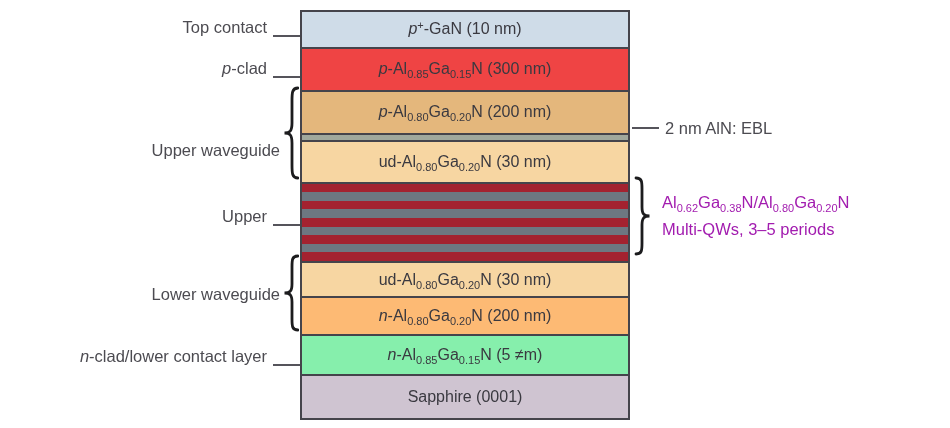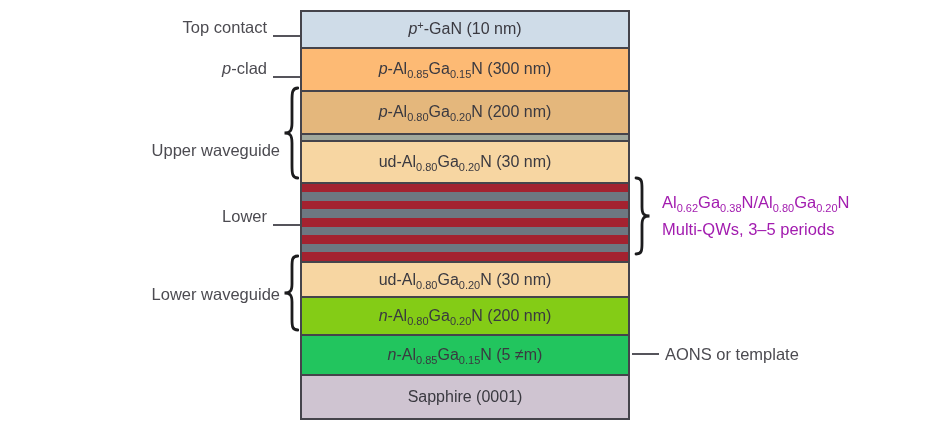--- a/index.html
+++ b/index.html
@@ -48,21 +48,21 @@
 </style>
 </head>
 <body>
 
 <div class="canvas">
 
   <div class="stack" id="stack">
       <div class="layer" style="height: 38px; background: rgb(207, 220, 232);">
         <span><span class="it">p</span><span class="sup">+</span><span>-GaN (10 nm)</span></span>
       </div>
-      <div class="layer" style="height: 45px; background: #fdba74;">
+      <div class="layer" style="height: 45px; background: #ef4444;">
         <span><span class="it">p</span><span>-Al</span><span class="sub">0.85</span><span>Ga</span><span class="sub">0.15</span><span>N (300 nm)</span></span>
       </div>
       <div class="layer" style="height: 44px; background: rgb(228, 183, 124);">
         <span><span class="it">p</span><span>-Al</span><span class="sub">0.80</span><span>Ga</span><span class="sub">0.20</span><span>N (200 nm)</span></span>
       </div>
       <div class="layer" style="height: 8px; background: rgb(160, 168, 156);"></div>
       <div class="layer" style="height: 43px; background: rgb(247, 214, 162);">
         <span><span>ud-Al</span><span class="sub">0.80</span><span>Ga</span><span class="sub">0.20</span><span>N (30 nm)</span></span>
       </div>
       <div class="layer qw" style="height: 82px;">
@@ -72,24 +72,24 @@
         <div class="stripe" style="background: rgb(109, 119, 129);"></div>
         <div class="stripe" style="background: rgb(163, 34, 48);"></div>
         <div class="stripe" style="background: rgb(109, 119, 129);"></div>
         <div class="stripe" style="background: rgb(163, 34, 48);"></div>
         <div class="stripe" style="background: rgb(109, 119, 129);"></div>
         <div class="stripe" style="background: rgb(163, 34, 48);"></div>
       </div>
       <div class="layer" style="height: 37px; background: rgb(247, 214, 162);">
         <span><span>ud-Al</span><span class="sub">0.80</span><span>Ga</span><span class="sub">0.20</span><span>N (30 nm)</span></span>
       </div>
-      <div class="layer" style="height: 39px; background: #84cc16;">
+      <div class="layer" style="height: 39px; background: #fdba74;">
         <span><span class="it">n</span><span>-Al</span><span class="sub">0.80</span><span>Ga</span><span class="sub">0.20</span><span>N (200 nm)</span></span>
       </div>
-      <div class="layer" style="height: 41px; background: #22c55e;">
+      <div class="layer" style="height: 41px; background: #86efac;">
         <span><span class="it">n</span><span>-Al</span><span class="sub">0.85</span><span>Ga</span><span class="sub">0.15</span><span>N (5 ≠m)</span></span>
       </div>
       <div class="layer" style="height: 44px; background: rgb(207, 196, 209);">
         <span><span>Sapphire (0001)</span></span>
       </div>
     </div>
 
   <div class="llabel" style="top:15px">
     <span>Top contact</span>
     <span class="dash"></span>
@@ -101,39 +101,43 @@
   </div>
 
   <div class="llabel no-dash" style="top:138px">
     <span>Upper waveguide</span>
   </div>
   <svg class="brace" style="left:283px;top:86px" width="16" height="94" viewBox="0 0 16 94">
     <path d="M 15,2 C 9,2 9,7 9,15 L 9,37 C 9,45 7,47 1.5,47 C 7,47 9,49 9,57 L 9,79 C 9,87 9,92 15,92"></path>
   </svg>
 
   <div class="llabel" style="top:204px">
-    <span>Lower</span>
+    <span>Upper</span>
     <span class="dash"></span>
   </div>
 
   <div class="llabel no-dash" style="top:282px">
     <span>Lower waveguide</span>
   </div>
   <svg class="brace" style="left:283px;top:254px" width="16" height="78" viewBox="0 0 16 78">
     <path d="M 15,2 C 9,2 9,6 9,13 L 9,30 C 9,37 7,39 1.5,39 C 7,39 9,41 9,48 L 9,65 C 9,72 9,76 15,76"></path>
   </svg>
 
+  <div class="llabel" style="top:344px">
+    <span><span class="it">n</span><span>-clad/lower contact layer</span></span>
+    <span class="dash"></span>
+  </div>
 
+  <div class="rlabel" style="top:117px">
+    <span class="dash"></span>
+    <span>2 nm AlN: EBL</span>
+  </div>
 
   <svg class="brace" style="left:634px;top:176px" width="17" height="80" viewBox="0 0 17 80">
     <path d="M 2,2 C 8,2 8,6 8,13 L 8,31 C 8,38 10,40 15.5,40 C 10,40 8,42 8,49 L 8,67 C 8,74 8,78 2,78"></path>
   </svg>
   <div class="mqw-text">
     <div><span>Al</span><span class="sub">0.62</span><span>Ga</span><span class="sub">0.38</span><span>N/Al</span><span class="sub">0.80</span><span>Ga</span><span class="sub">0.20</span><span>N</span></div>
     <div>Multi-QWs, 3–5 periods</div>
   </div>
 
-  <div class="rlabel" style="top:343px">
-    <span class="dash"></span>
-    <span>AONS or template</span>
-  </div>
 
 </div>
 
 </body></html>

